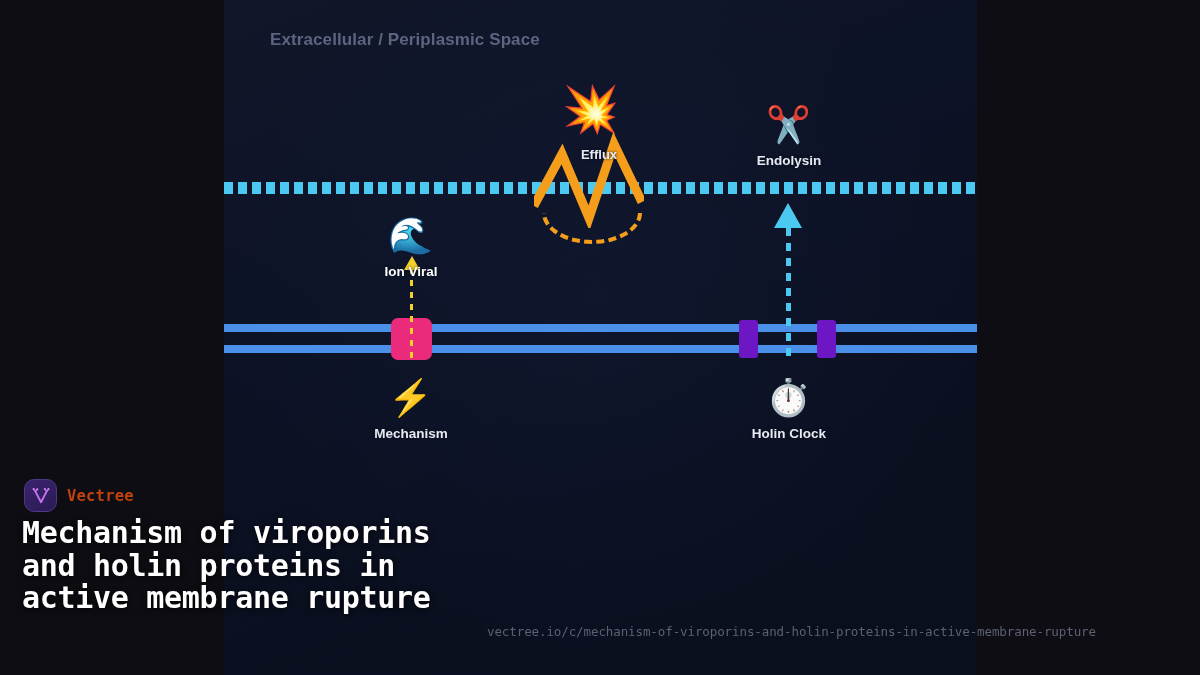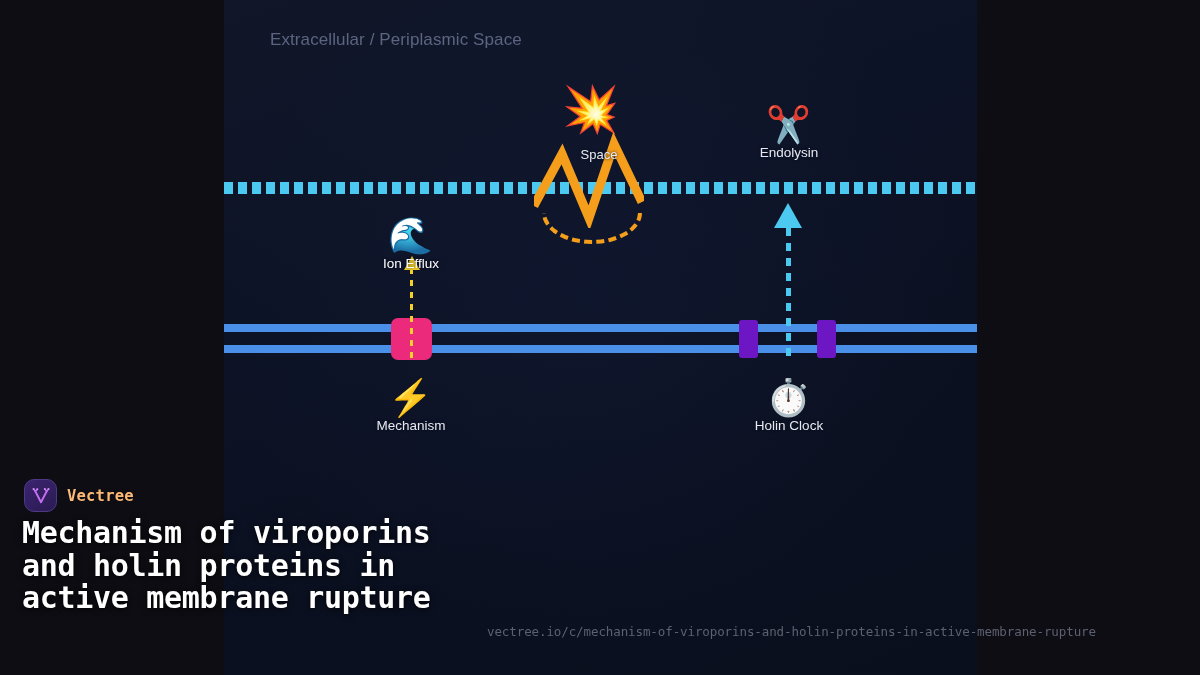--- a/index.html
+++ b/index.html
@@ -23,20 +23,21 @@
   
   #canvas {
     position: absolute;
     left: 224px;
     top: 0;
     width: 753px;
     height: 675px;
     background:
       linear-gradient(160deg, #111729 0%, #0d1326 35%, #0b1020 70%, #0a0f1e 100%);
     overflow: hidden;
+    font-weight: bold;
   }
 
   
   #canvas::after {
     content: "";
     position: absolute;
     inset: 0;
     background: radial-gradient(ellipse at 50% 45%, rgba(40,60,120,0.10) 0%, rgba(0,0,0,0) 70%);
     pointer-events: none;
   }
@@ -198,21 +199,21 @@
     text-align: center;
     z-index: 7;
   }
   .node-icon {
     font-size: 36px;
     line-height: 40px;
     display: block;
   }
   .node-label {
     display: block;
-    margin-top: 0;
+    margin-top: 8px;
     color: #e6e9f2;
     font-size: 13.5px;
     white-space: nowrap;
     text-shadow: 0 0 3px rgba(10,14,28,.85);
   }
 
   #node-ion-efflux { left: 117px; top: 216px; }
   #node-ion-efflux .node-label { color: #ffffff; }
   #node-endolysin  { left: 495px; top: 105px; }
   #node-viroporin  { left: 117px; top: 378px; }
@@ -232,21 +233,21 @@
     width: 33px;
     height: 33px;
     border-radius: 10px;
     background: linear-gradient(145deg, #3b2470 0%, #2a1a52 100%);
     border: 1px solid #4c3a85;
     display: flex;
     align-items: center;
     justify-content: center;
   }
   #brand-name {
-    color: #fdba74;
+    color: #c2410c;
     font-family: "DejaVu Sans Mono", "Liberation Mono", monospace;
     font-size: 15.5px;
     font-weight: bold;
     letter-spacing: .2px;
   }
 
   #headline {
     position: absolute;
     left: 22px;
     top: 517px;
@@ -300,26 +301,26 @@
 
     <div id="lysis-group">
       <span id="lysis-burst-icon">💥</span>
 
       <svg id="lysis-zigzag" viewBox="0 0 110 100">
         <polyline points="2,74 28,26 55,90 80,16 106,70" fill="none" stroke="#f59e1b" stroke-width="9" stroke-linecap="square" stroke-linejoin="miter"></polyline>
       </svg>
 
       <div id="lysis-arc-side"></div>
 
-      <div id="lysis-label">Space</div>
+      <div id="lysis-label">Efflux</div>
     </div>
 
     <div class="node" id="node-ion-efflux">
       <span class="node-icon">🌊</span>
-      <span class="node-label">Ion Efflux</span>
+      <span class="node-label">Ion Viral</span>
     </div>
 
     <div class="node" id="node-endolysin">
       <span class="node-icon">✂️</span>
       <span class="node-label">Endolysin</span>
     </div>
 
     <div class="node" id="node-viroporin">
       <span class="node-icon">⚡</span>
       <span class="node-label">Mechanism</span>

